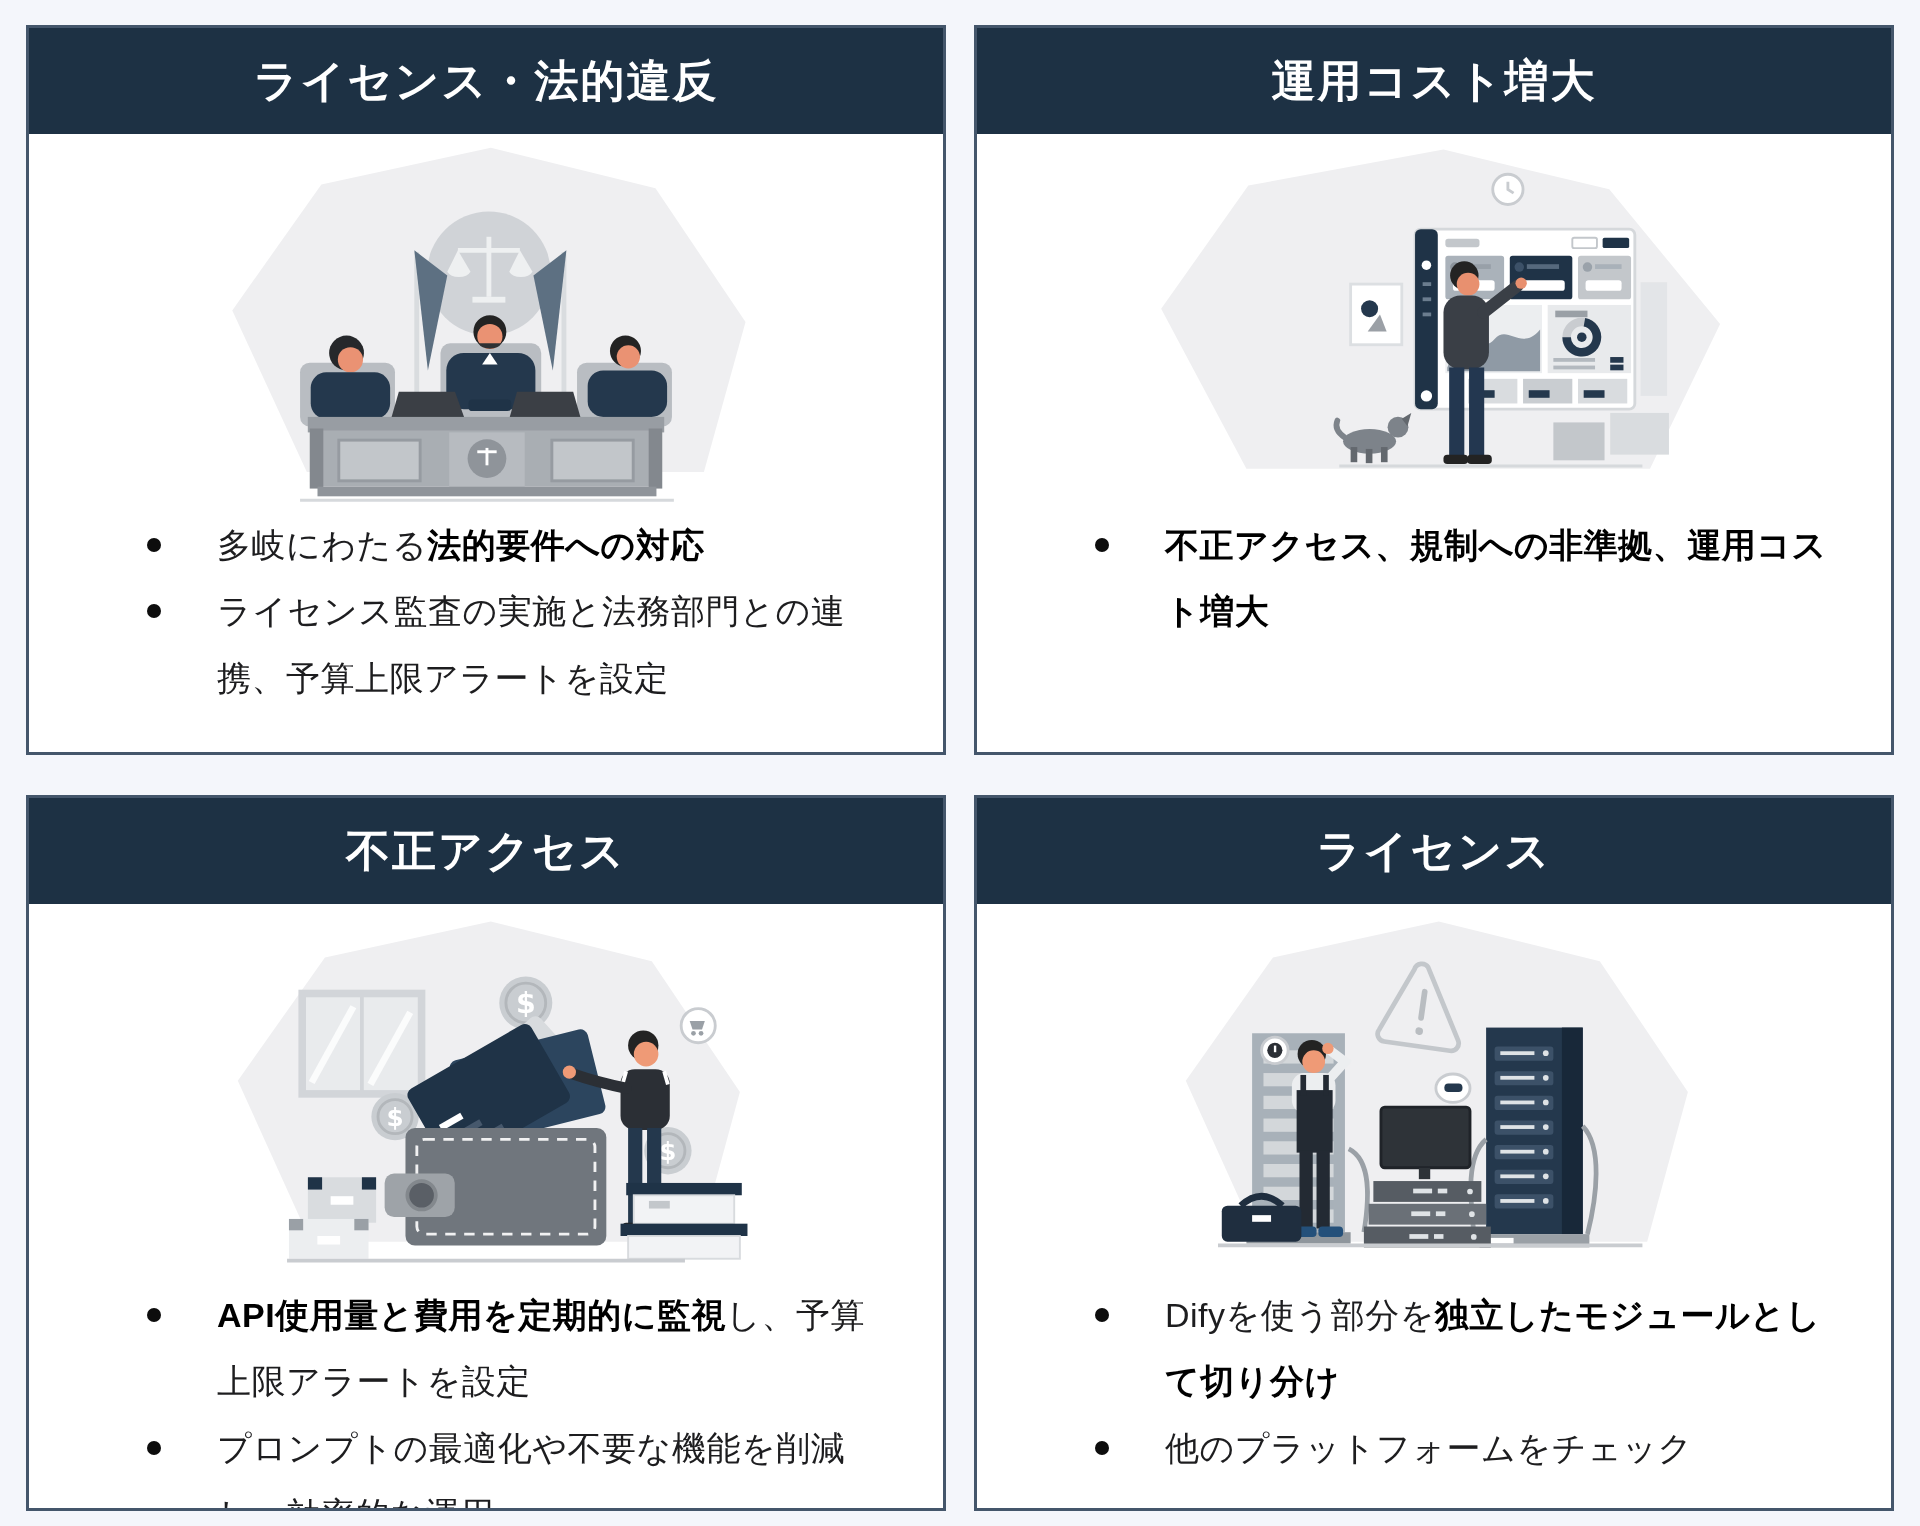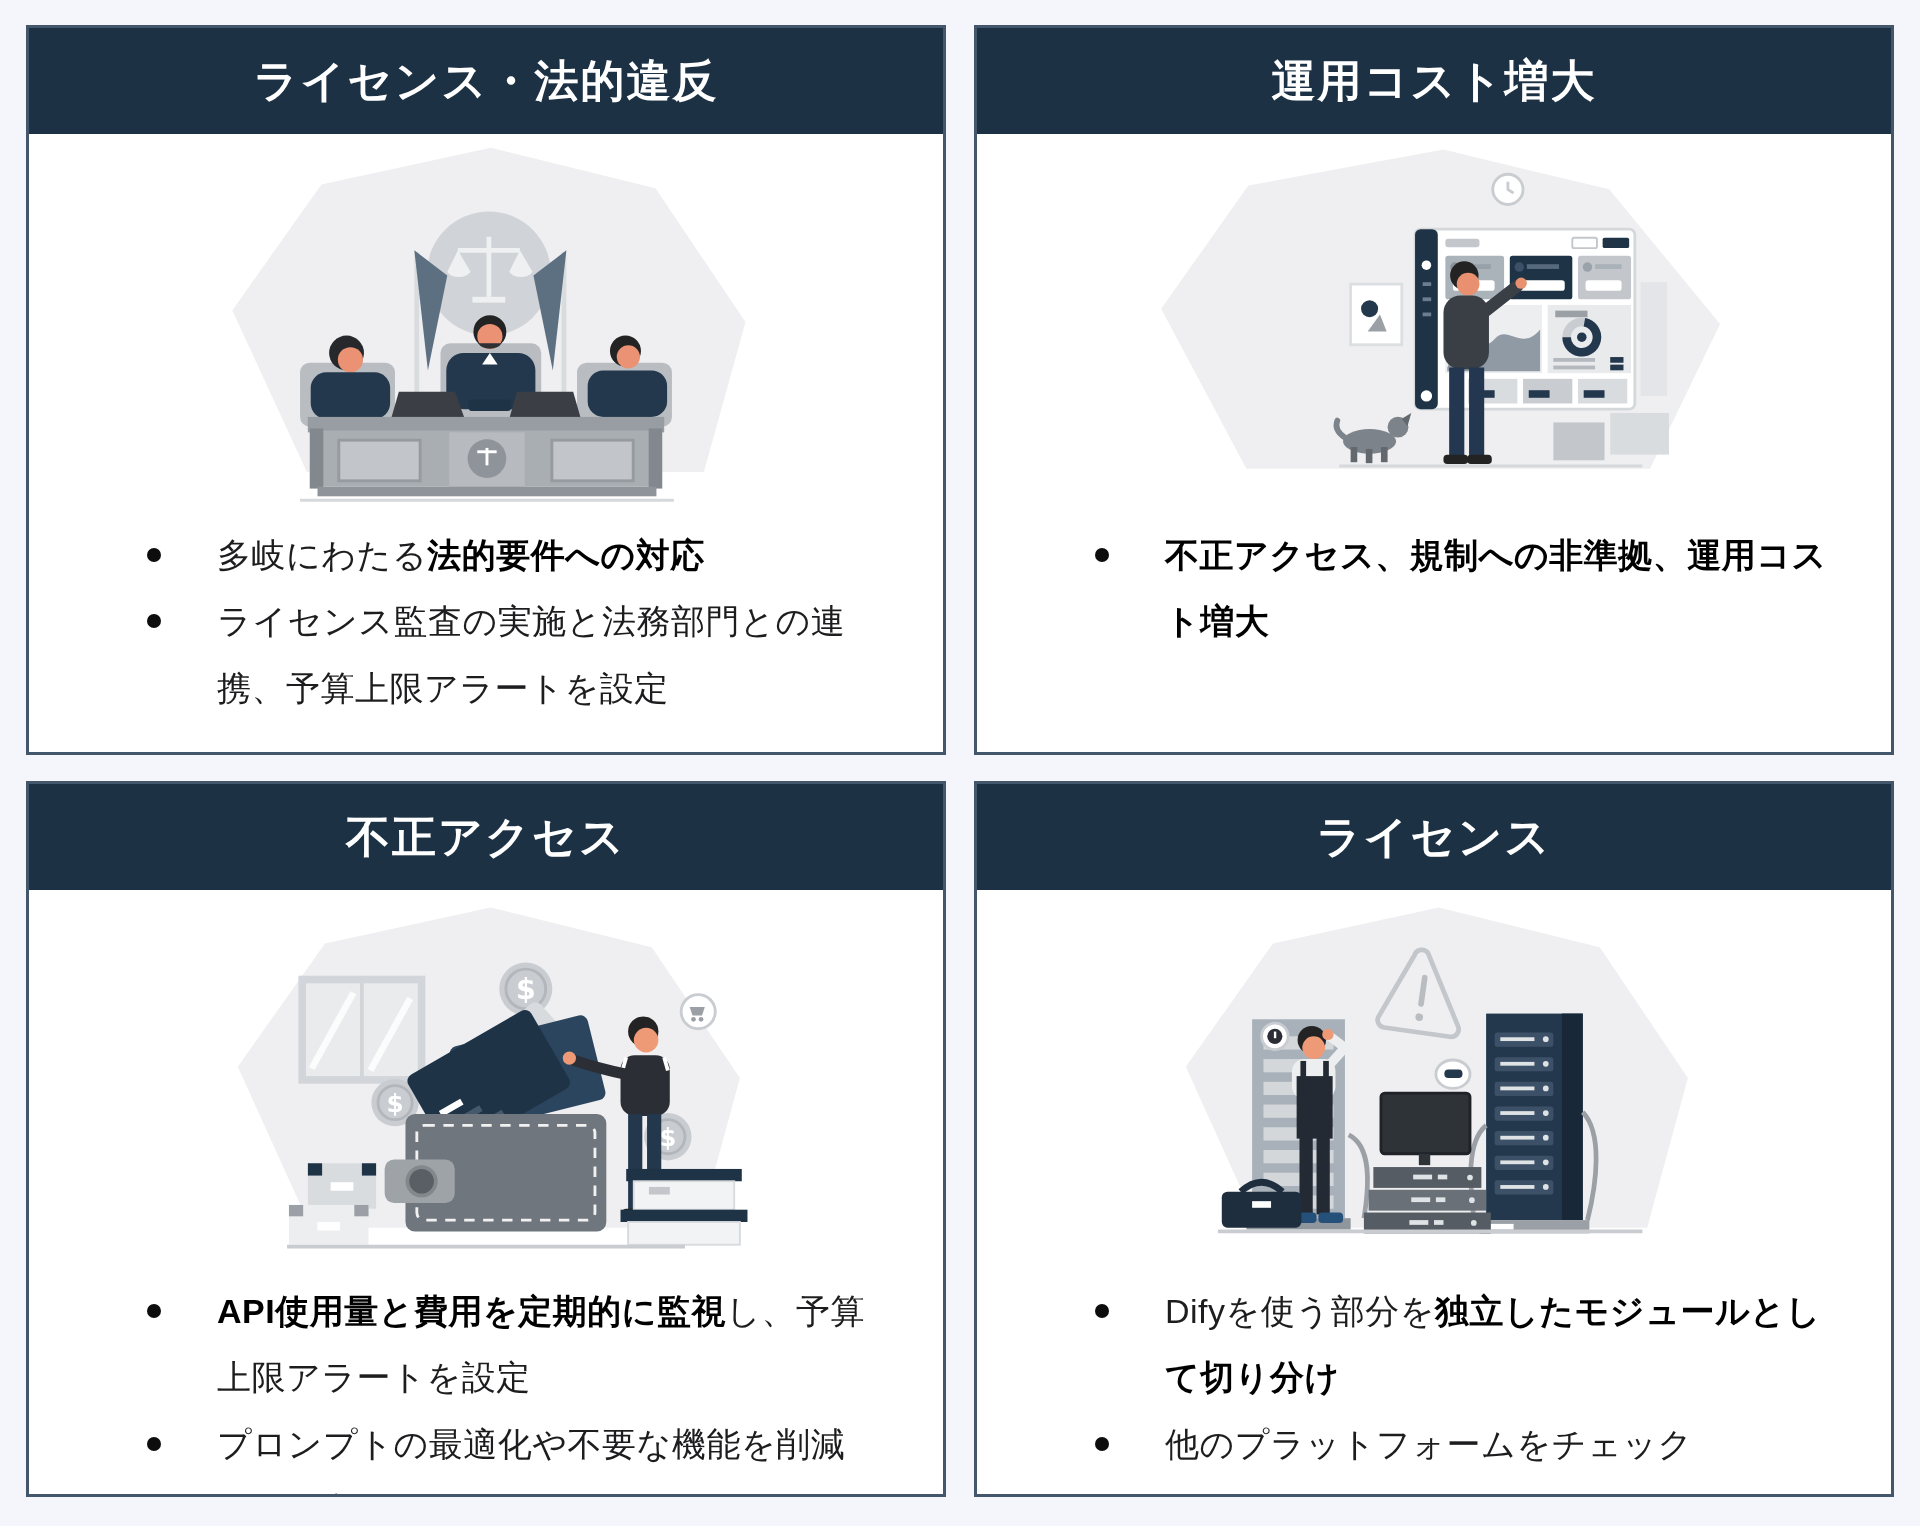--- a/index.html
+++ b/index.html
@@ -4,21 +4,21 @@
 <style>
   * { margin:0; padding:0; box-sizing:border-box; }
   html,body { background:#f4f6fb; }
   .page {
     width:1920px; height:1526px;
     background:#f4f6fb;
     padding:25px 26px;
     display:grid;
     grid-template-columns:1fr 1fr;
     grid-template-rows:730px 716px;
-    gap:26px 28px;
+    gap:40px 28px;
     font-family:"Liberation Sans","DejaVu Sans",sans-serif;
   }
   .card {
     background:#ffffff;
     border:3px solid #44566b;
     display:flex;
     flex-direction:column;
     overflow:hidden;
   }
   .card-header {
@@ -38,21 +38,21 @@
   .illus {
     flex:none;
     height:368px;
     display:flex;
     align-items:center;
     justify-content:center;
     padding-top:8px;
   }
   .bullets {
     list-style:none;
-    padding:20px 60px 0 118px;
+    padding:10px 60px 0 118px;
     font-size:34px;
     line-height:1.95;
     color:#1d1d1f;
     letter-spacing:0.5px;
   }
   .bullets li { display:flex; align-items:flex-start; }
   .dot {
     flex:none;
     width:14px; height:14px;
     border-radius:50%;

